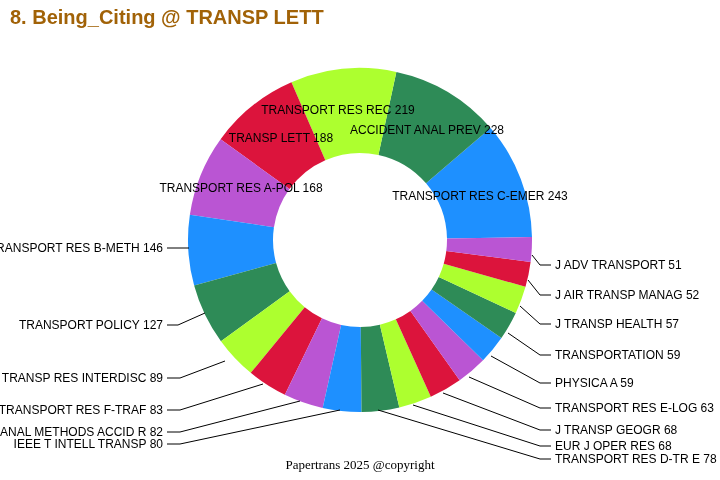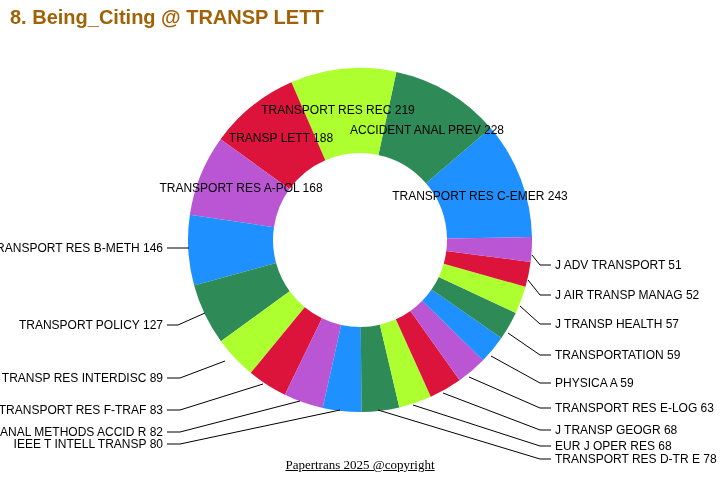--- a/index.html
+++ b/index.html
@@ -1,18 +1,18 @@
 <!DOCTYPE html>
 <html><head>
   <meta charset="utf-8">
   <style>
     html, body { margin: 0; padding: 0; background: #ffffff; }
     body { width: 720px; height: 480px; position: relative; overflow: hidden; font-family: "Liberation Sans", sans-serif; }
     .title { position: absolute; left: 10px; top: 6px; width: 720px; font-family: "Liberation Sans", sans-serif; font-weight: bold; font-size: 20px; color: #a16207; }
-    .footer { position: absolute; left: 0; top: 457px; width: 720px; text-align: center; font-family: "Liberation Serif", serif; font-size: 13px; color: #000000; text-decoration: underline; }
+    .footer { position: absolute; left: 0; top: 457px; width: 720px; text-align: center; font-family: "Liberation Serif", serif; font-size: 13px; color: #000000; }
     svg#chart { position: absolute; left: 0; top: 0; }
     svg text { font-family: "Liberation Sans", sans-serif; font-size: 12px; fill: #000000; }
   </style>
 </head>
 <body>
 
 <div class="title">8. Being_Citing @ TRANSP LETT</div>
 
 <svg id="chart" width="720" height="480">
   <g id="slices">

